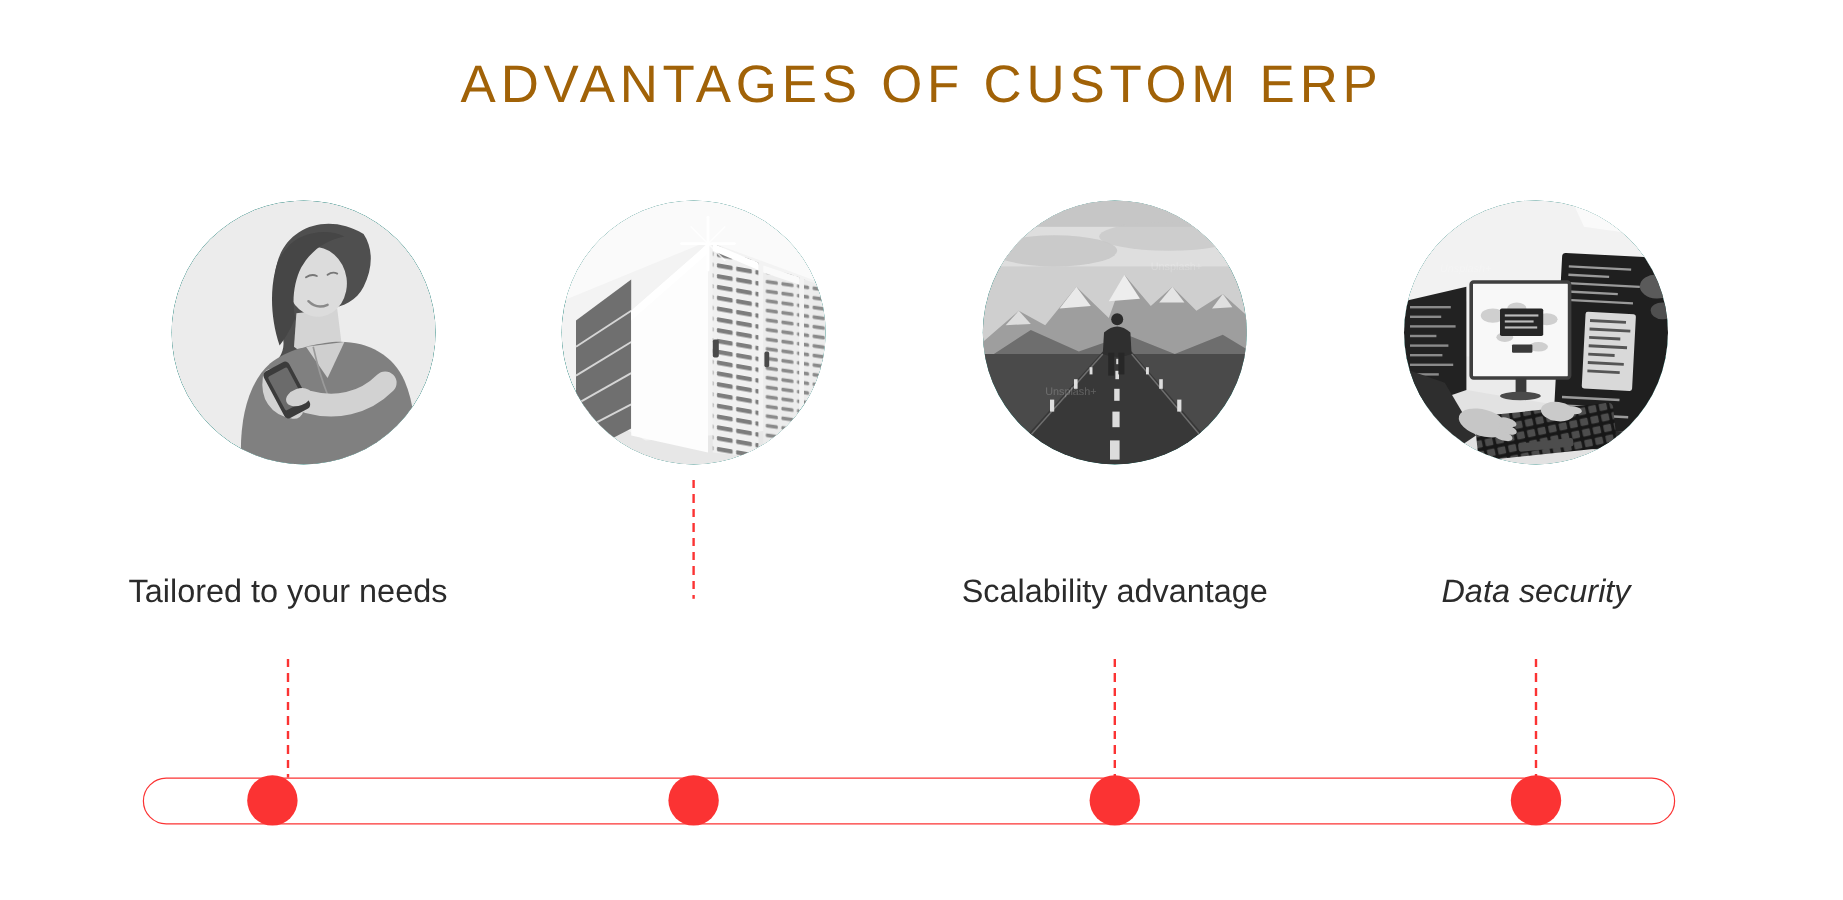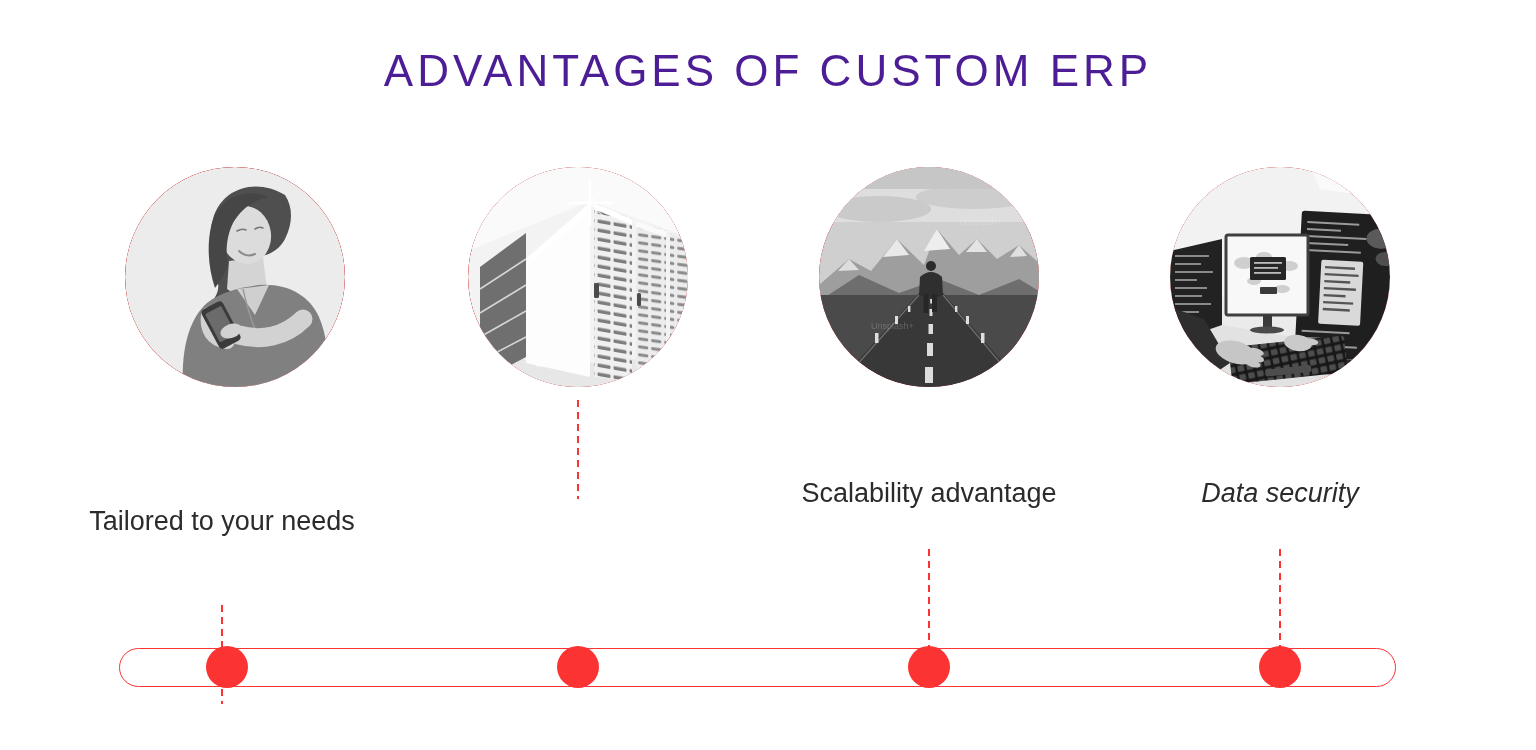--- a/index.html
+++ b/index.html
@@ -9,34 +9,34 @@
     width:1536px; height:750px;
     background:#ffffff;
     overflow:hidden;
     font-family:"Liberation Sans", sans-serif;
   }
   .title {
     position:absolute; top:46px; left:0; width:100%;
     text-align:center;
     font-size:44px; font-weight:500;
     letter-spacing:4px;
-    color:#4c1d95;
+    color:#a16207;
   }
   .col {
     position:absolute; top:167px; width:352px;
     display:flex; flex-direction:column; align-items:center;
   }
-  .col-1 { left:46px;gap:28px; }
+  .col-1 { left:64px; }
   .col-2 { left:402px; }
   .col-3 { left:753px; }
   .col-4 { left:1104px;font-style:italic; }
   .photo {
     width:220px; height:220px; border-radius:50%;
     overflow:hidden; flex:0 0 auto;
-    background:#b91c1c;
+    background:#0f766e;
   }
   .col-1 .photo { transform:translateX(13px); }
   .photo svg { display:block; width:220px; height:220px; }
   .label {
     margin-top:63px; height:86px; width:270px;
     display:flex; align-items:center; justify-content:center;
     text-align:center;
     font-size:27px; line-height:40px;
     color:#2b2b2b;
   }

